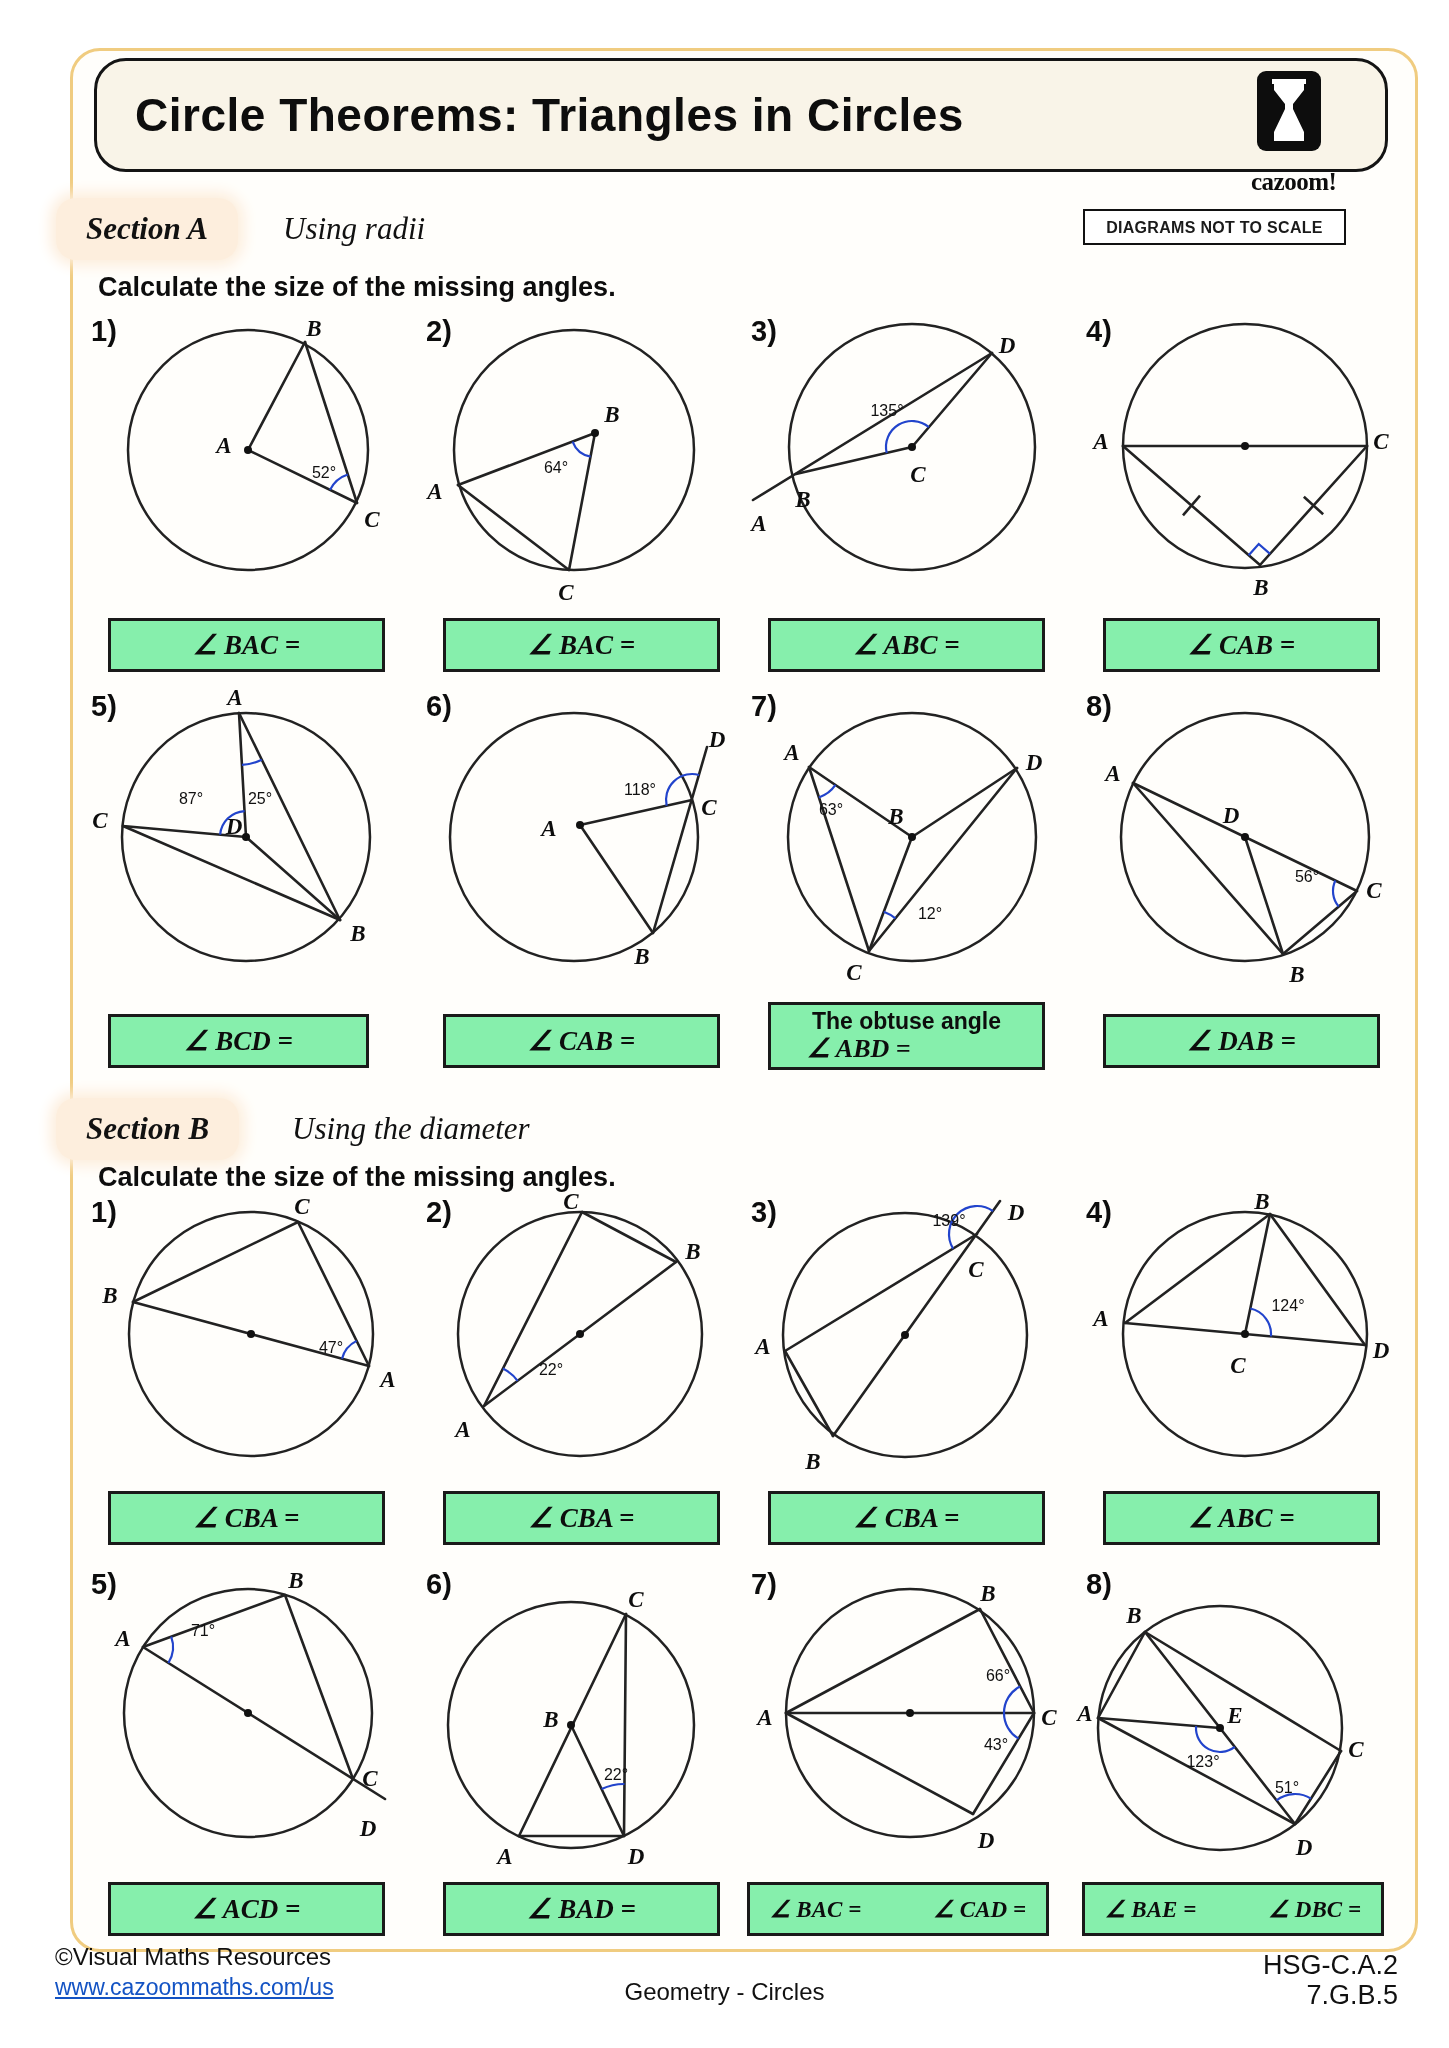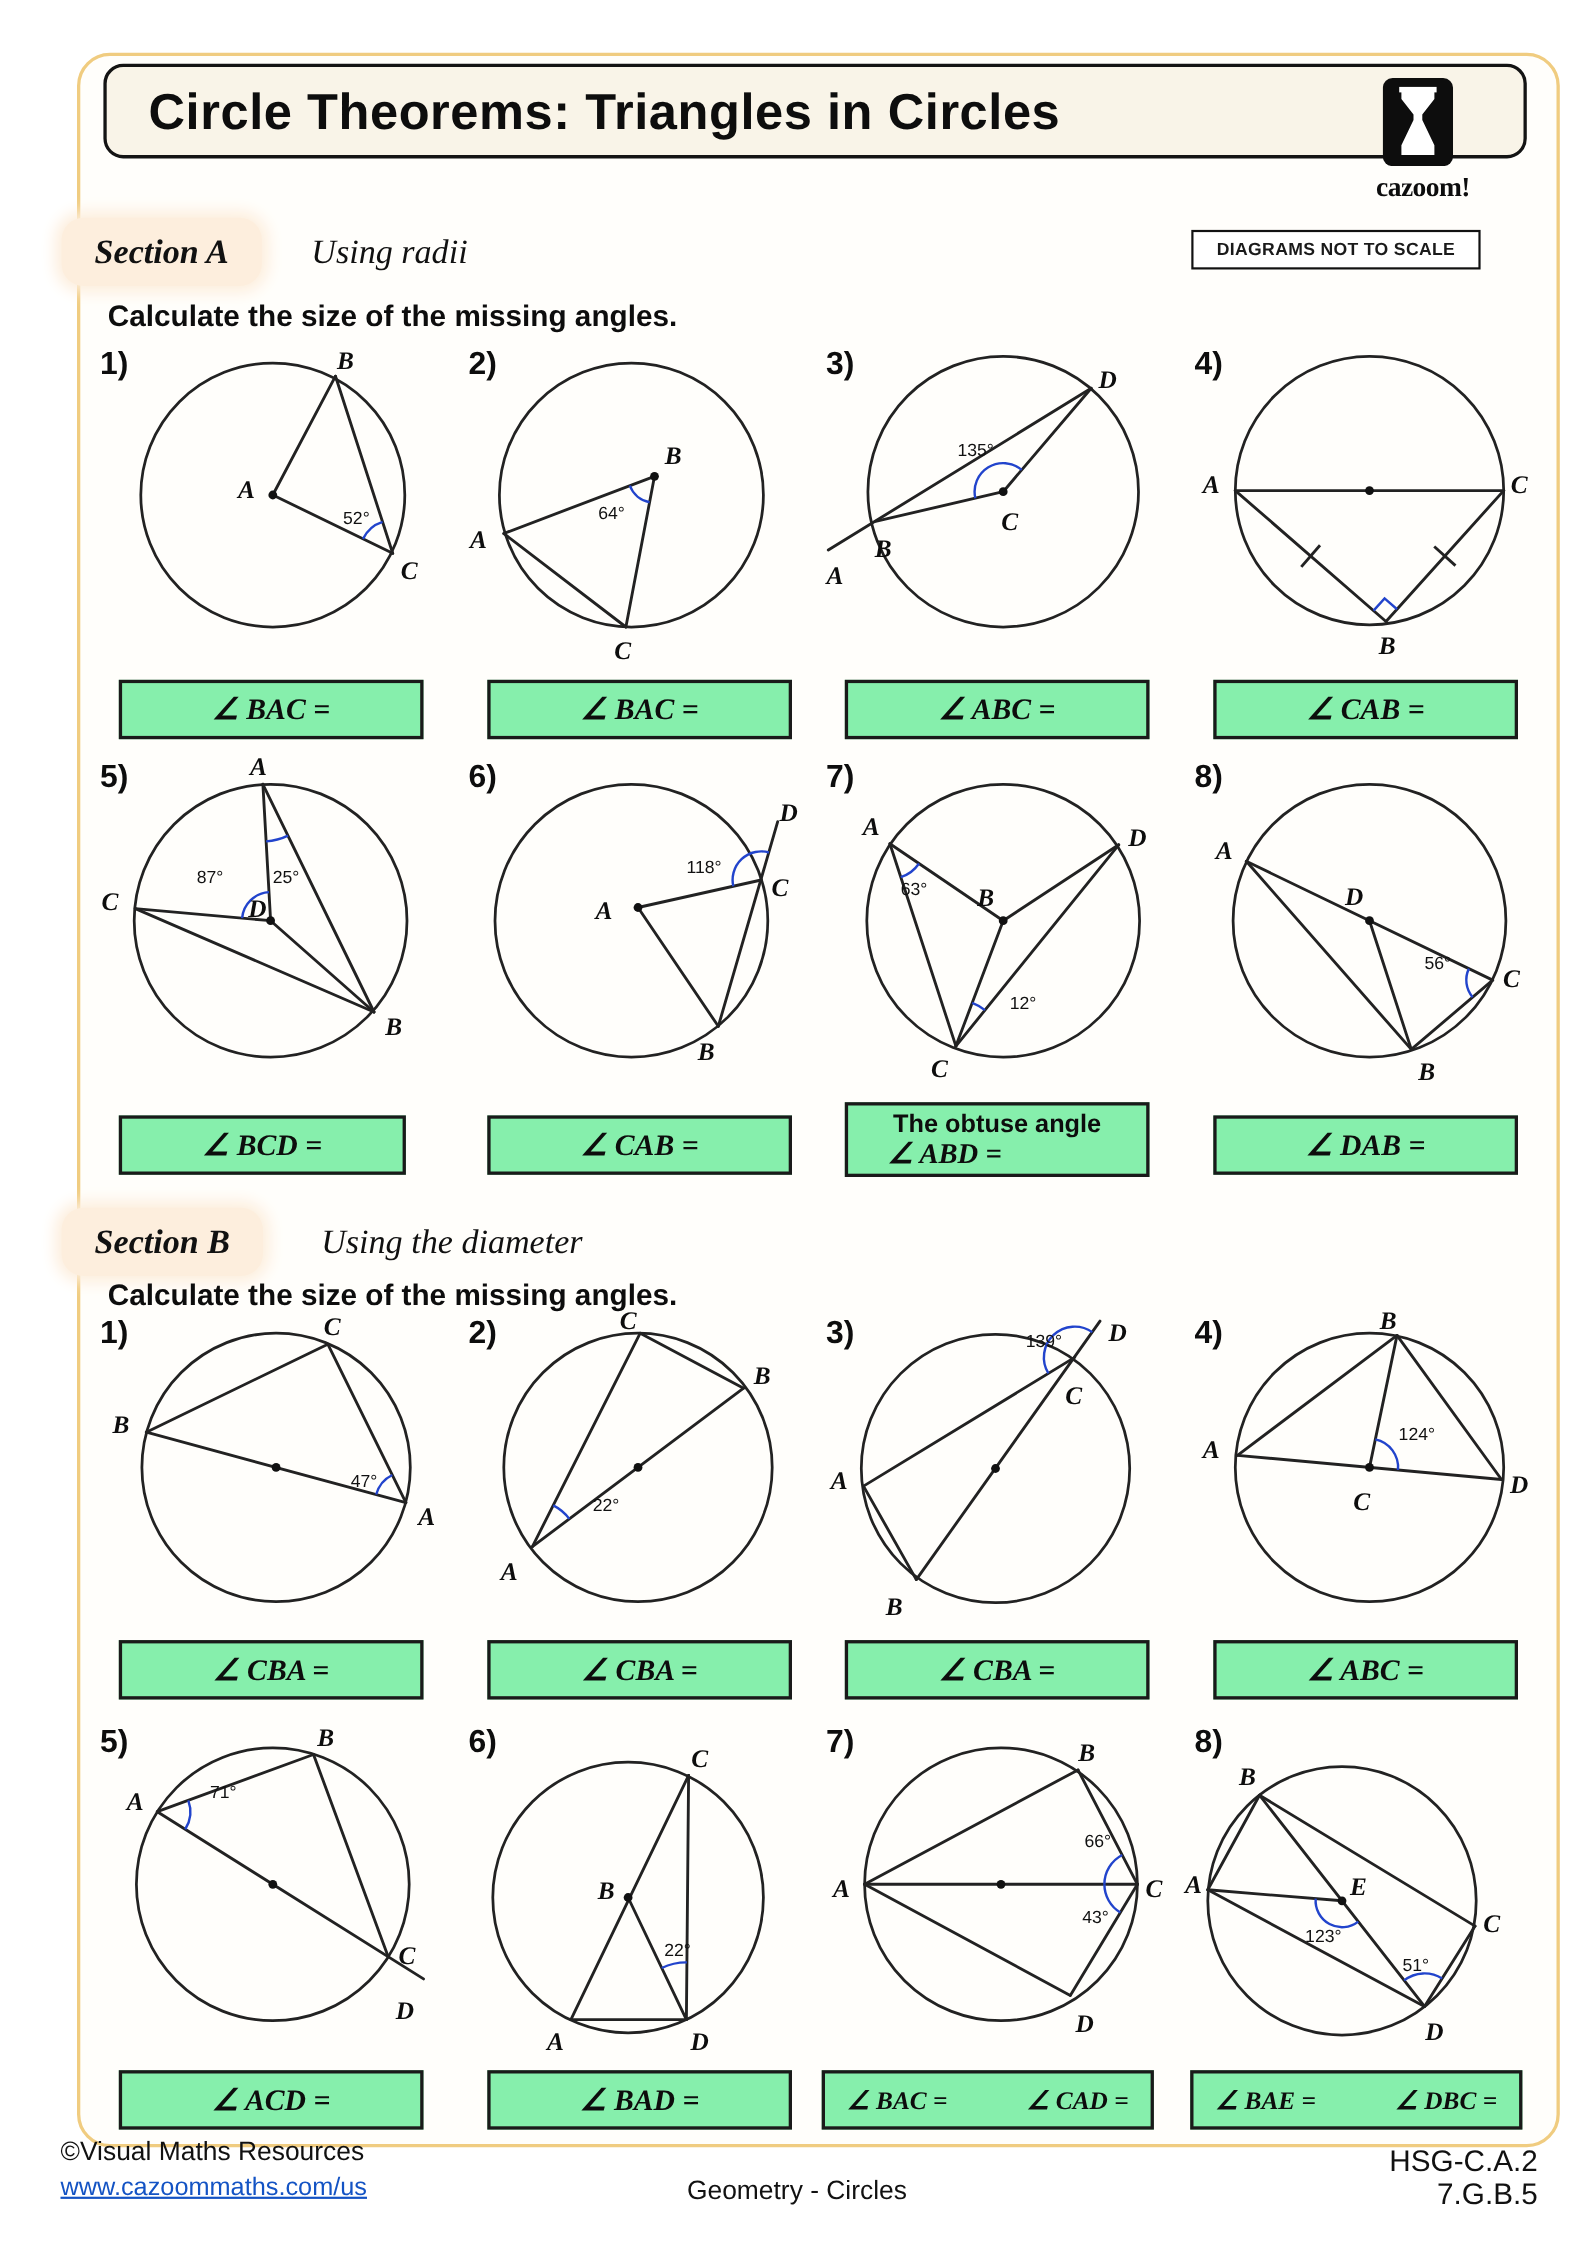--- a/index.html
+++ b/index.html
@@ -1,26 +1,26 @@
 <!DOCTYPE html>
 <html><head>
 <meta charset="utf-8">
 <style>
   html,body{margin:0;padding:0;}
   body{width:1449px;height:2048px;position:relative;background:#ffffff;
        font-family:"Liberation Sans",sans-serif;color:#1a1a1a;overflow:hidden;}
   .frame{position:absolute;left:70px;top:48px;width:1342px;height:1898px;
          border:3px solid #f0cc80;border-radius:30px;background:#fffefb;}
-  .header-box{position:absolute;left:94px;top:58px;width:1294px;height:86px;
-         background:#f9f4e8;border:3px solid #141414;border-radius:18px;box-sizing:border-box;}
+  .header-box{position:absolute;left:94px;top:58px;width:1294px;height:114px;
+         background:#f9f4e8;border:3px solid #141414;border-radius:32px;box-sizing:border-box;}
   .title{position:absolute;left:38px;top:50%;transform:translateY(-50%);
          font-size:46px;font-weight:bold;letter-spacing:.5px;color:#0d0d0d;}
   .logo{position:absolute;right:58px;top:10px;width:76px;text-align:center;}
   .logo-text{font-family:"Liberation Serif",serif;font-weight:bold;font-size:25px;
-         color:#0d0d0d;margin-top:1px;letter-spacing:-.5px;}
+         color:#0d0d0d;margin-top:13px;letter-spacing:-.5px;}
   .pill{position:absolute;left:56px;height:62px;line-height:62px;padding:0 30px;
         background:#fdeedd;border-radius:20px;font-family:"Liberation Serif",serif;
         font-weight:bold;font-style:italic;font-size:31px;color:#111;
         box-shadow:0 0 14px 6px #fdeedd;}
   .pill-a{top:198px;text-align:center;} .pill-b{top:1098px;}
   .subtitle{position:absolute;height:62px;line-height:62px;font-family:"Liberation Serif",serif;
         font-style:italic;font-size:31px;color:#111;}
   .subtitle-a{left:283px;top:198px;} .subtitle-b{left:292px;top:1098px;}
   .scale-note{position:absolute;left:1083px;top:209px;width:263px;height:36px;line-height:33px;
         box-sizing:border-box;border:2.5px solid #111;background:#fff;text-align:center;

